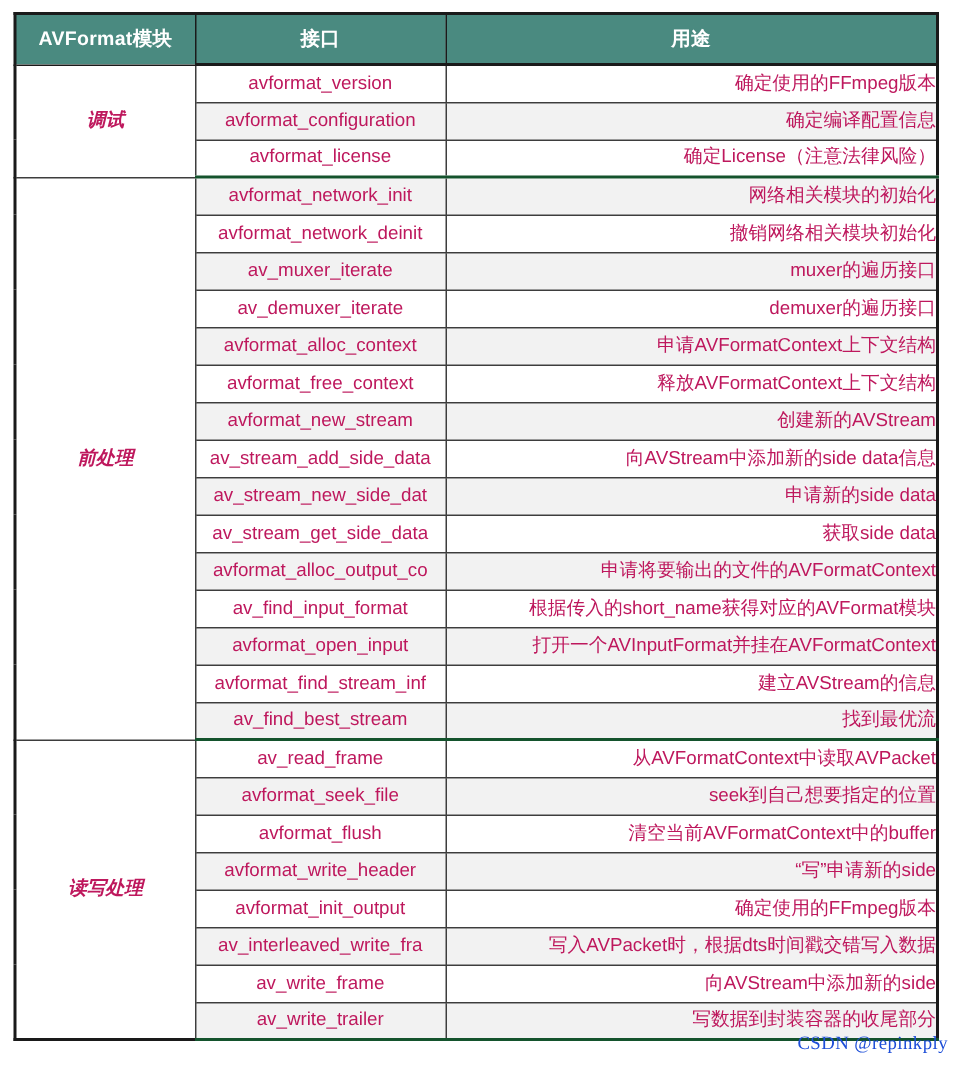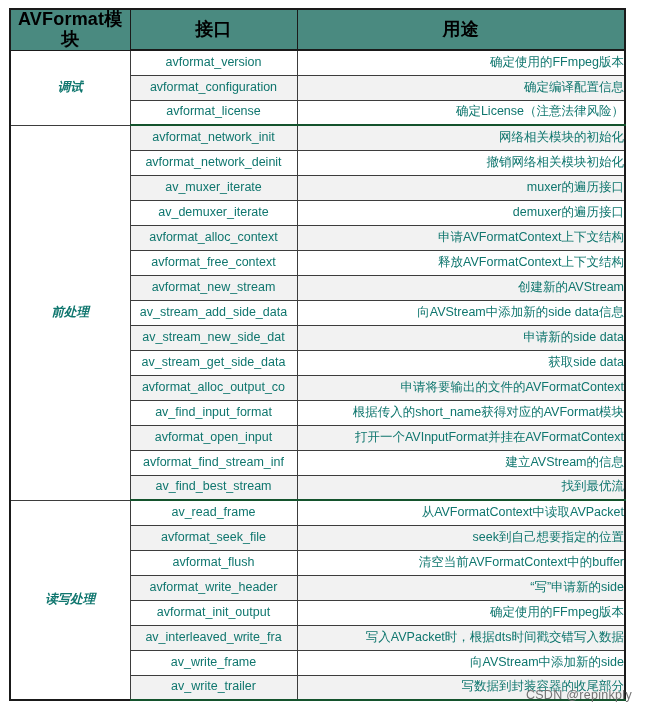--- a/index.html
+++ b/index.html
@@ -38,28 +38,28 @@
   table.api-table col.c-iface  { width: 167px; }
   table.api-table col.c-use    { width: 328px; }
 
   table.api-table th,
   table.api-table td {
     border: 1px solid #3d3d3d;
     padding: 0;
     height: 25px;
     box-sizing: border-box;
     font-size: 12.5px;
-    color: #0f766e;
+    color: #be185d;
     line-height: 1.1;
   }
   table.api-table thead th {
     background: #4a8a80;
-    color: #000000;
+    color: #ffffff;
     font-weight: bold;
-    font-size: 18px;
+    font-size: 13px;
     height: 34px;
     text-align: center;
     border-color: #1a1a1a;
     letter-spacing: 0.2px;
   }
   td.module-cell {
     text-align: center;
     vertical-align: middle;
     font-weight: bold;
     font-size: 13px;
@@ -106,22 +106,22 @@
   tr.sec-end td.use-cell {
     border-bottom: 2px solid #14532d;
   }
   td.use-cell { border-right: 2px solid #1a1a1a; }
 
   .watermark {
     position: absolute;
     right: 14px;
     top: 688px;
     font-size: 12.5px;
-    color: #737373;
-    font-family: Liberation Sans, sans-serif;
+    color: #1d4ed8;
+    font-family: Liberation Serif, serif;
     letter-spacing: 0.3px;
     white-space: nowrap;
   }
 </style>
 </head>
 <body>
 
 <div id="page">
 
   <div class="table-wrap">

